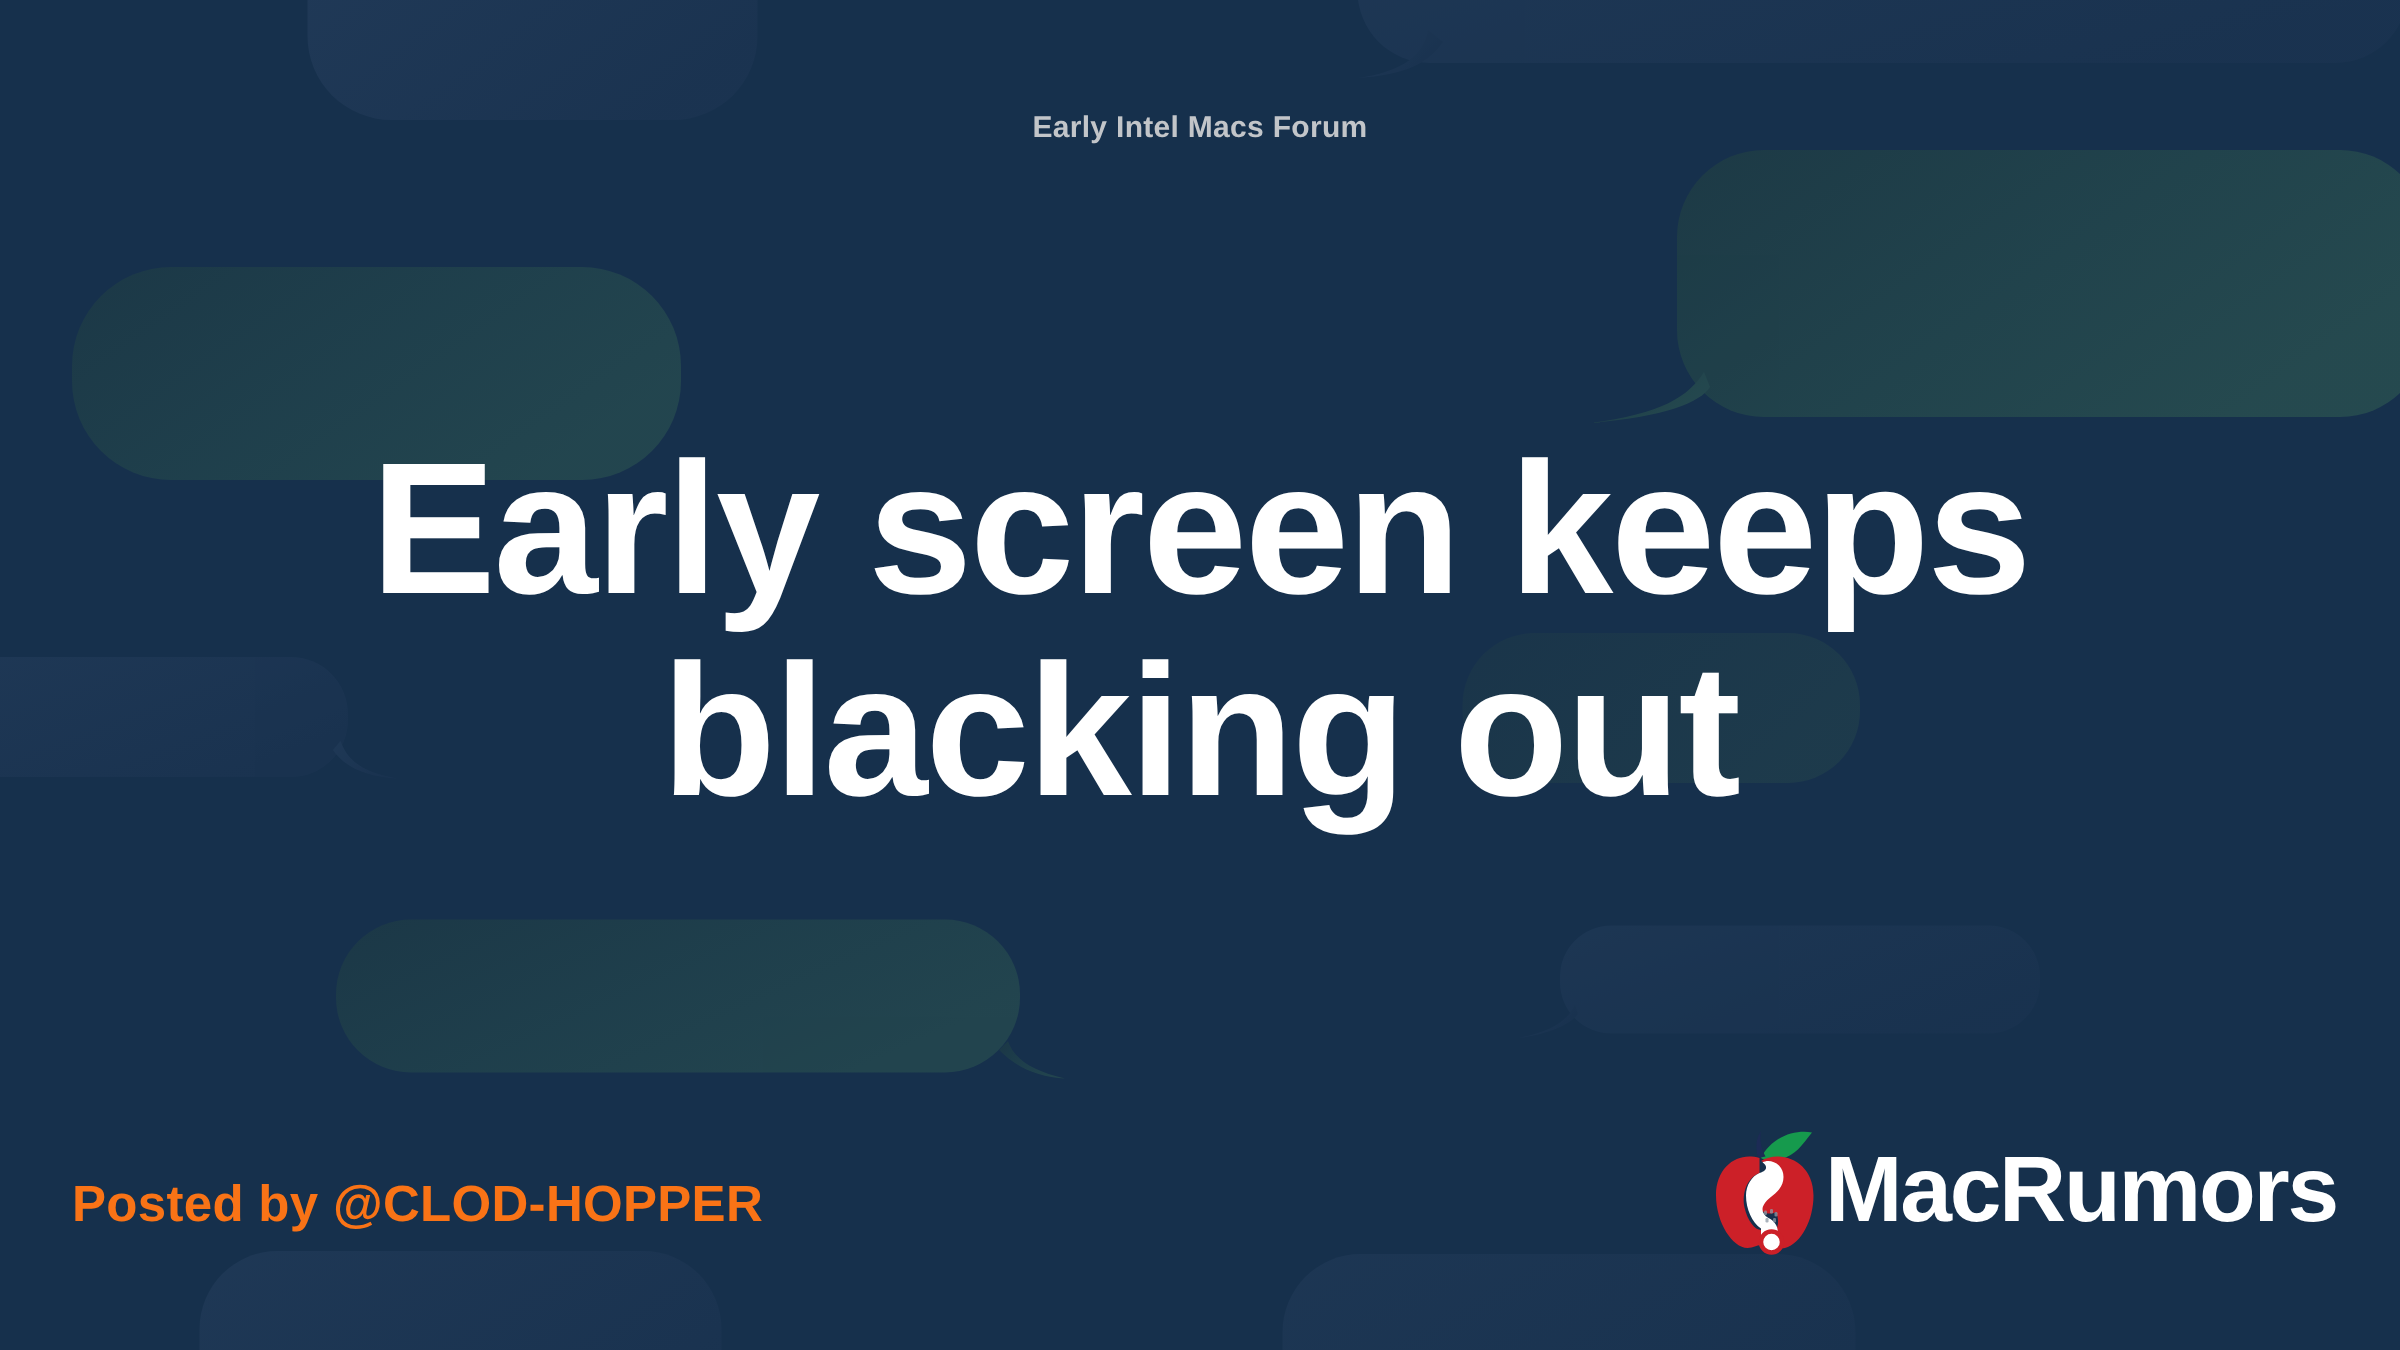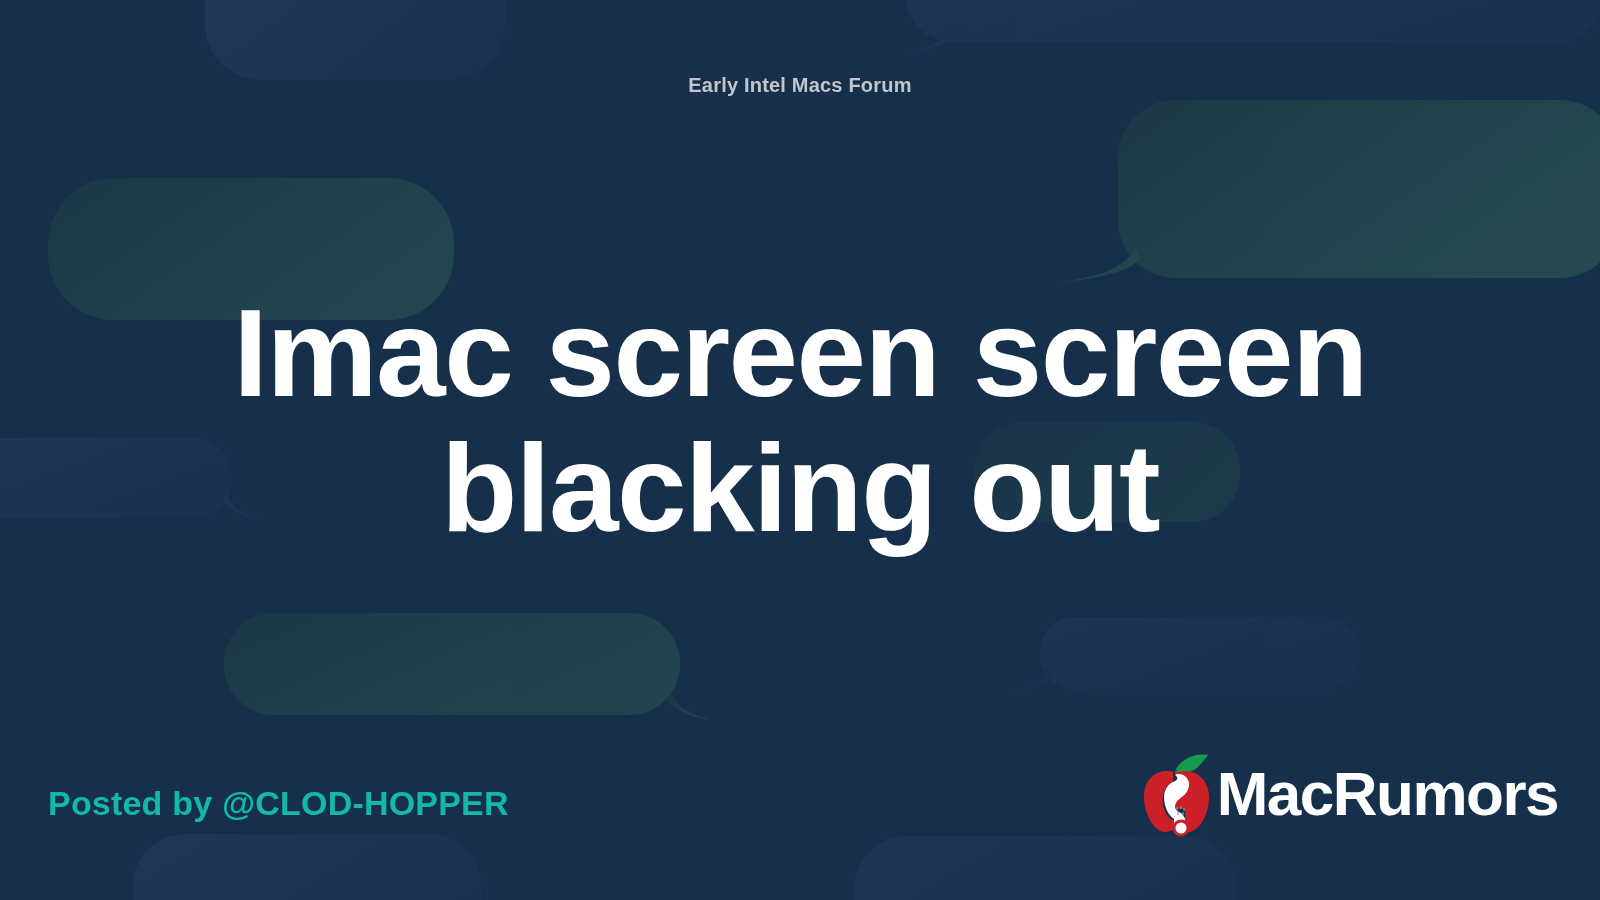--- a/index.html
+++ b/index.html
@@ -61,21 +61,21 @@
     word-wrap:break-word;
   }
 
   
   .posted-by {
     position:absolute;
     left:48px;
     bottom:77px;
     font-size:34px;
     font-weight:bold;
-    color:#14b8a6;
+    color:#f97316;
     letter-spacing:0.2px;
     z-index:5;
   }
 
   
   .brand {
     position:absolute;
     right:42px;
     bottom:62px;
     display:flex;
@@ -149,21 +149,21 @@
     </g>
 
     <rect x="133" y="834" width="348" height="130" rx="52" ry="52" fill="url(#gBlue)" opacity="0.50"></rect>
 
     <rect x="855" y="836" width="382" height="130" rx="52" ry="52" fill="url(#gBlue)" opacity="0.40"></rect>
   </svg>
 
   <div class="eyebrow">Early Intel Macs Forum</div>
 
   <div class="headline-wrap">
-    <h1 class="headline">Imac screen screen blacking out</h1>
+    <h1 class="headline">Early screen keeps blacking out</h1>
   </div>
 
   <div class="posted-by">Posted by @CLOD-HOPPER</div>
 
   <div class="brand">
     <svg class="brand-mark" viewBox="0 0 74 86" aria-hidden="true">
 
       <path d="M35 20 C42 6 57 1 69 3 C62 12 58 18 48 21 C43 22 38 22 35 20 Z" fill="#169a4d"></path>
 
       <path d="M33 20 C31 12 32 6 35 2 C34 8 35 14 38 19 Z" fill="#1c2b55"></path>

